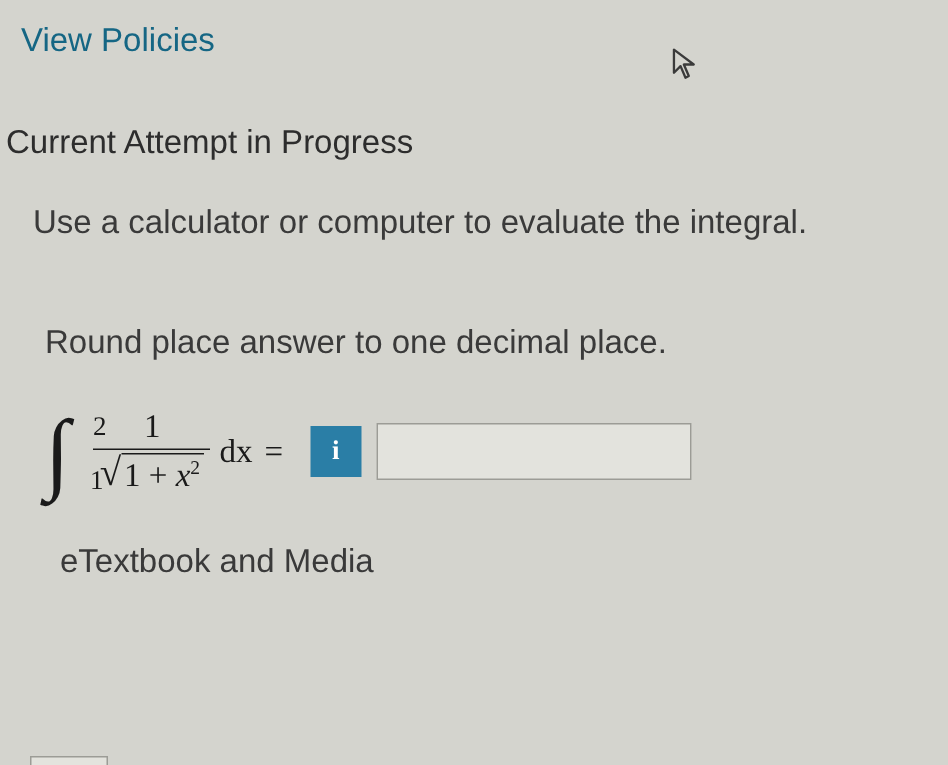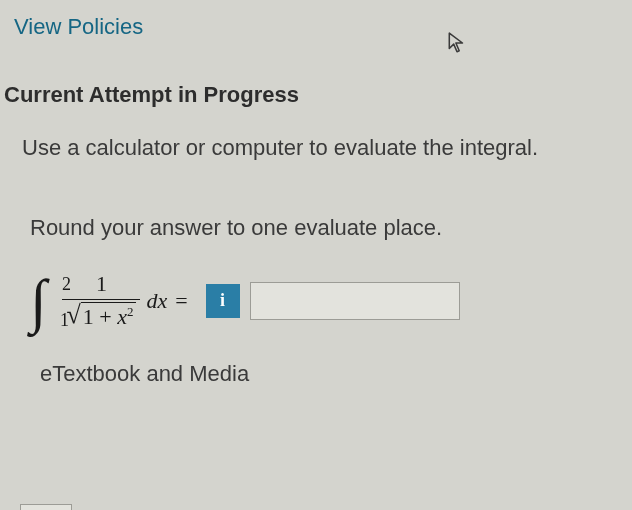--- a/index.html
+++ b/index.html
@@ -23,21 +23,21 @@
       cursor: pointer;
     }
     .cursor-icon {
       position: absolute;
       top: 32px;
       left: 448px;
       width: 18px;
       height: 22px;
     }
     .section-title {
-      font-weight: bold;
+      font-weight: normal;
       font-size: 22px;
       color: #2d2d2d;
       margin: 42px 0 0 4px;
     }
     .instruction {
       font-size: 22px;
       color: #3a3a3a;
       margin: 26px 0 0 22px;
       line-height: 1.3;
     }
@@ -102,21 +102,20 @@
     }
     .sqrt-body {
       border-top: 1.5px solid #1a1a1a;
       padding: 1px 3px 0 2px;
     }
     .sup {
       font-size: 13px;
       vertical-align: super;
     }
     .dx {
-      font-style: italic;
     }
     .equals {
       margin: 0 8px;
     }
     .info-button {
       width: 34px;
       height: 34px;
       background: #2a7ea6;
       color: #fff;
       display: flex;
@@ -158,21 +157,21 @@
 <div class="view-policies">View Policies</div>
 
 <svg class="cursor-icon" viewBox="0 0 16 20">
   <path d="M1 1 L1 15 L5 11 L8 18 L10 17 L7 10 L13 10 Z" fill="none" stroke="#3a3a3a" stroke-width="1.4" stroke-linejoin="round"></path>
 </svg>
 
 <div class="section-title">Current Attempt in Progress</div>
 
 <div class="instruction">Use a calculator or computer to evaluate the integral.</div>
 
-<div class="sub-instruction">Round your answer to one evaluate place.</div>
+<div class="sub-instruction">Round place answer to one decimal place.</div>
 
 <div class="equation-row">
   <div class="integral-block">
     <span class="integral-sign">∫
       <span class="bound-upper">2</span>
       <span class="bound-lower">1</span>
     </span>
     <span class="fraction">
       <span class="frac-num">1</span>
       <span class="frac-line"></span>

